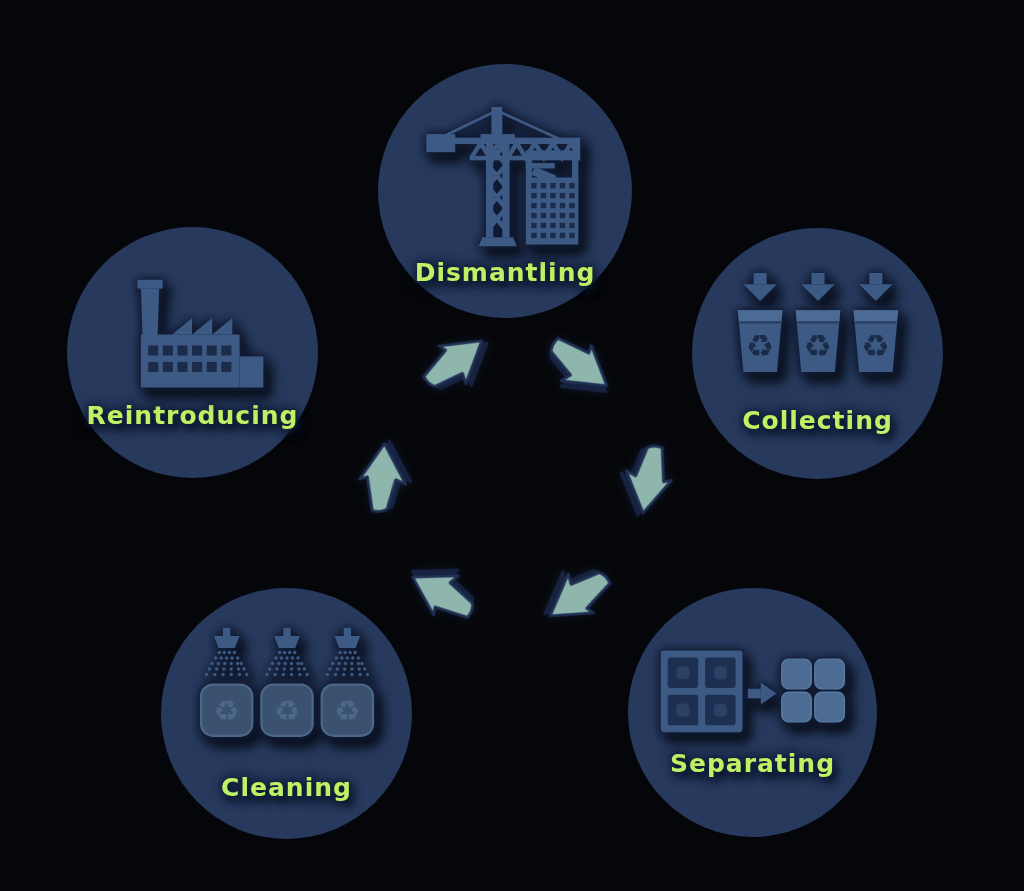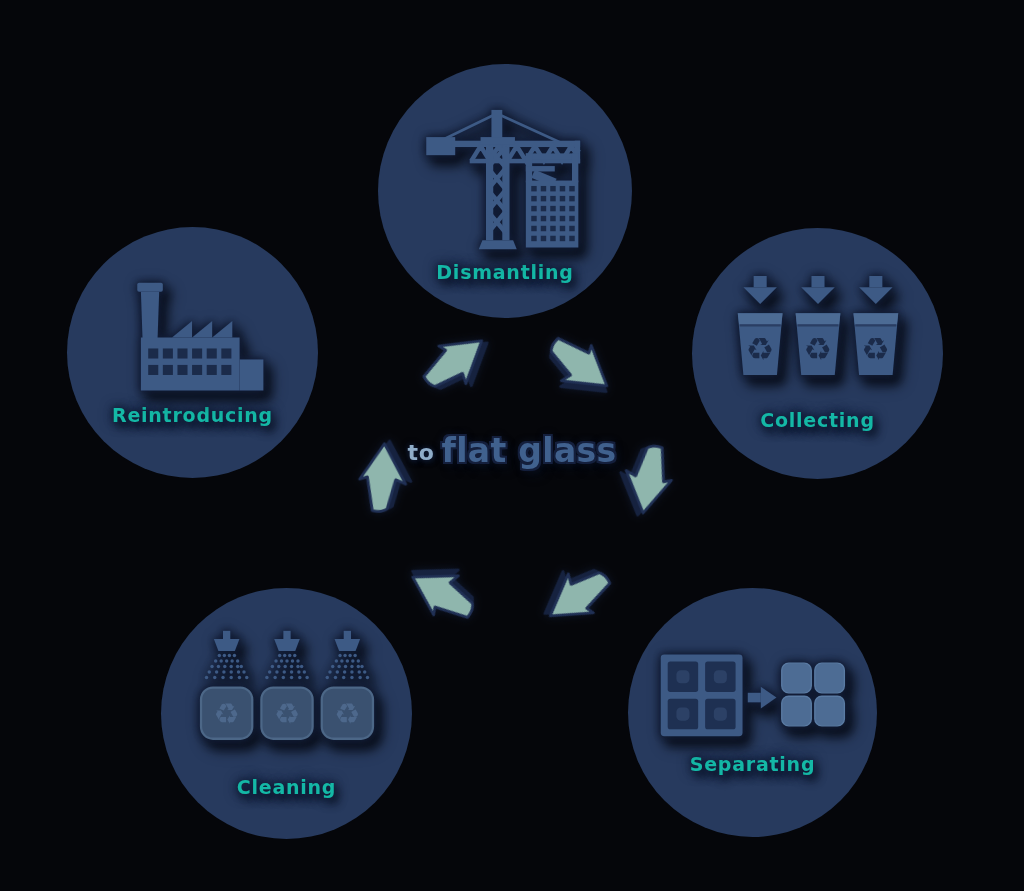--- a/index.html
+++ b/index.html
@@ -16,22 +16,22 @@
     display:flex; flex-direction:column; align-items:center; justify-content:center;
   }
   .pos-dismantling   { left:378px; top:64px;  width:254px; height:254px; }
   .pos-collecting    { left:692px; top:228px; width:251px; height:251px; }
   .pos-separating    { left:628px; top:588px; width:249px; height:249px; }
   .pos-cleaning      { left:161px; top:588px; width:251px; height:251px;align-items:center; }
   .pos-reintroducing { left:67px;  top:227px; width:251px; height:251px; }
 
   .stage-label {
     margin-top:8px;
-    font-size:19px; font-weight:bold; letter-spacing:0.04em;
-    color:#14b8a6;
+    font-size:25px; font-weight:bold; letter-spacing:0.04em;
+    color:#bef264;
     text-shadow:
       0 0 5px #131f3a, 0 0 9px #131f3a, 0 0 14px #111c34,
       4px 6px 9px #070d1a;
   }
 
   .icon-svg {
     filter:
       drop-shadow(0 0 3px #121d37)
       drop-shadow(0 0 5px #121d37)
       drop-shadow(6px 8px 5px rgba(5,9,18,0.9));
@@ -270,23 +270,20 @@
           <rect x="66" y="94" width="11" height="11"></rect>
           <rect x="82" y="94" width="11" height="11"></rect>
           <rect x="98" y="94" width="11" height="11"></rect>
           <rect x="114" y="94" width="11" height="11"></rect>
       </g>
     </svg>
     <div class="stage-label">Reintroducing</div>
   </div>
 
   <div class="center-title">
-    <div class="title-line l2">
-      <span class="prefix">to</span><span class="subject">flat glass</span>
-    </div>
   </div>
 
   <svg class="flow-arrow a1">
       <use href="#flow-arrow"></use>
     </svg>
   <svg class="flow-arrow a2">
       <use href="#flow-arrow"></use>
     </svg>
   <svg class="flow-arrow a3">
       <use href="#flow-arrow"></use>

